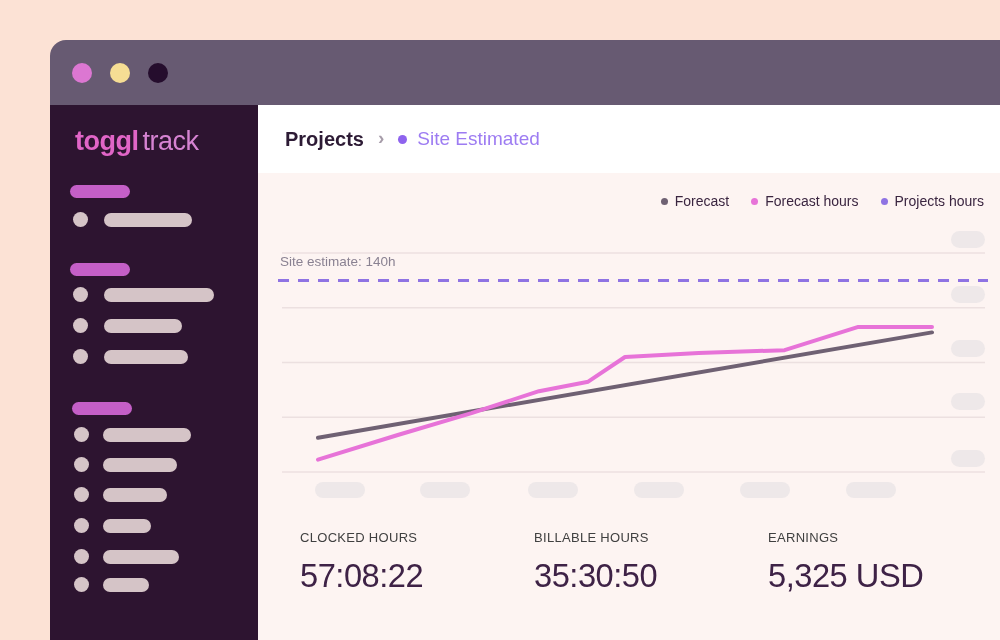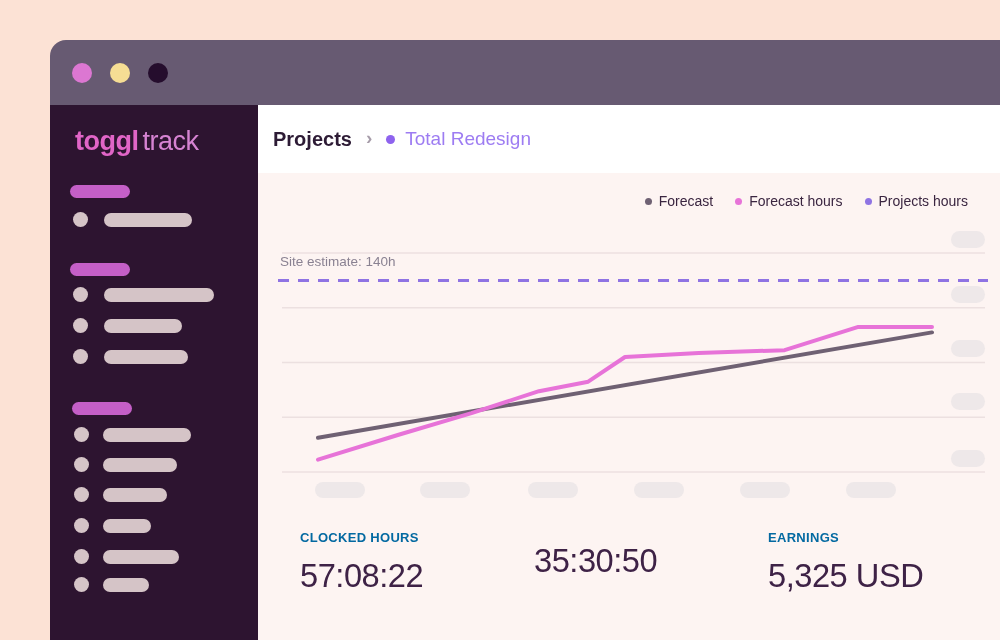--- a/index.html
+++ b/index.html
@@ -19,44 +19,44 @@
   .logo { position:absolute; left:25px; top:21px; font-size:27px; letter-spacing:-0.5px; white-space:nowrap; }
   .logo .bold { font-weight:800; color:#e165c7; }
   .logo .light { font-weight:400; color:#d683d2; margin-left:4px; }
   .sk { position:absolute; border-radius:8px; }
   .sk-label { background:#c45fc7; width:60px; height:13px; border-radius:7px; }
   .sk-dot { background:#d5c4c7; width:15px; height:15px; border-radius:50%; }
   .sk-bar { background:#d5c4c7; height:14px; border-radius:7px; }
 
   
   .main { flex:1; display:flex; flex-direction:column; min-width:0; }
-  .page-header { height:68px; background:#ffffff; flex:0 0 auto; display:flex; align-items:center; padding-left:15px; gap:14px; }
+  .page-header { height:68px; background:#ffffff; flex:0 0 auto; display:flex; align-items:center; padding-left:27px; gap:14px; }
   .crumb-root { font-size:20px; font-weight:600; color:#2d1b35; cursor:pointer; }
   .crumb-sep { font-size:19px; color:#a79daa; font-weight:600; transform:translateY(-1px); }
   .crumb-current { display:flex; align-items:center; gap:10px; cursor:pointer; }
   .crumb-dot { width:9px; height:9px; border-radius:50%; background:#8e63ee; }
   .crumb-current-label { font-size:19px; color:#9d7cf2; }
 
   .chart-area { flex:1; background:#fdf4f2; position:relative; }
   #chart-svg { position:absolute; left:0; top:0; width:742px; height:467px; }
 
-  .legend { position:absolute; top:20px; right:32px; display:flex; gap:22px; align-items:center; }
+  .legend { position:absolute; top:20px; right:16px; display:flex; gap:22px; align-items:center; }
   .legend-item { display:flex; align-items:center; gap:7px; cursor:pointer; }
   .legend-dot { width:7px; height:7px; border-radius:50%; }
   .legend-label { font-size:14px; color:#3a2540; }
 
   .estimate-label { position:absolute; left:22px; top:81px; font-size:13.5px; color:#8a8292; }
 
   .axis-pill { position:absolute; background:#eee8e9; border-radius:9px; }
   .y-pill { width:34px; height:17px; left:693px; }
   .x-pill { width:50px; height:16px; top:309px; }
 
   .stats { position:absolute; left:42px; top:357px; display:flex; }
   .stat-col { width:234px; }
-  .stat-label { font-size:13px; font-weight:700; letter-spacing:0.3px; color:#0369a1; }
+  .stat-label { font-size:13px; font-weight:400; letter-spacing:0.3px; color:#404040; }
   .stat-value { margin-top:11px; font-size:34px; font-weight:400; letter-spacing:-0.5px; color:#3e2246; transform:scaleX(.96); transform-origin:left; }
 </style>
 </head>
 <body>
 
 <div class="app-window">
 
   <div class="titlebar">
     <div class="win-dot" style="background: rgb(220, 119, 210);"></div>
     <div class="win-dot" style="background: rgb(246, 221, 148);"></div>
@@ -96,21 +96,21 @@
       <div class="sk sk-dot" style="left:24px; top:472px;"></div>
       <div class="sk sk-bar" style="left:53px; top:473px; width:46px;"></div>
     </div>
 
     <div class="main">
       <div class="page-header">
         <span class="crumb-root">Projects</span>
         <span class="crumb-sep">›</span>
         <span class="crumb-current">
           <span class="crumb-dot"></span>
-          <span class="crumb-current-label">Total Redesign</span>
+          <span class="crumb-current-label">Site Estimated</span>
         </span>
       </div>
 
       <div class="chart-area">
 
         <svg id="chart-svg" viewBox="0 0 742 467">
             <line x1="24" x2="727" y1="299" y2="299" stroke="#ece0e0" stroke-width="1.5"></line>
             <line x1="24" x2="727" y1="244.25" y2="244.25" stroke="#ece0e0" stroke-width="1.5"></line>
             <line x1="24" x2="727" y1="189.5" y2="189.5" stroke="#ece0e0" stroke-width="1.5"></line>
             <line x1="24" x2="727" y1="134.75" y2="134.75" stroke="#ece0e0" stroke-width="1.5"></line>
@@ -149,20 +149,21 @@
         <div class="axis-pill x-pill" style="left:376px;"></div>
         <div class="axis-pill x-pill" style="left:482px;"></div>
         <div class="axis-pill x-pill" style="left:588px;"></div>
 
         <div class="stats">
           <div class="stat-col">
             <div class="stat-label">CLOCKED HOURS</div>
             <div class="stat-value">57:08:22</div>
           </div>
           <div class="stat-col">
+            <div class="stat-label">BILLABLE HOURS</div>
             <div class="stat-value">35:30:50</div>
           </div>
           <div class="stat-col">
             <div class="stat-label">EARNINGS</div>
             <div class="stat-value">5,325 USD</div>
           </div>
         </div>
 
       </div>
     </div>

